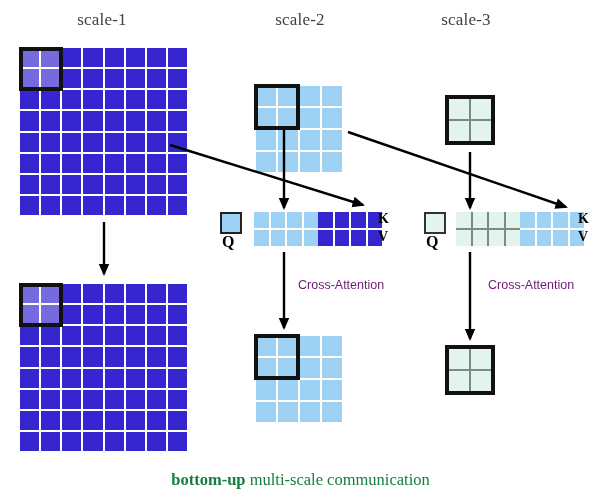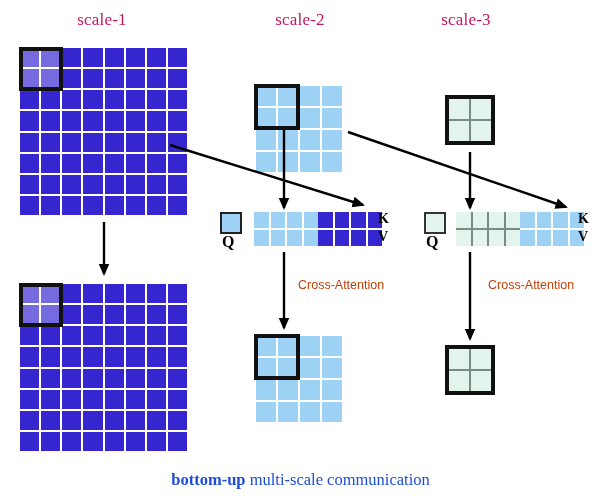--- a/index.html
+++ b/index.html
@@ -10,21 +10,21 @@
     overflow:hidden;
     position:relative;
   }
   #stage{position:absolute;left:0;top:0;width:601px;height:501px;}
 
   
   .scale-label{
     position:absolute;
     font-family:"Liberation Serif", serif;
     font-size:17px;
-    color:#be185d;
+    color:#404040;
     text-align:center;
     white-space:nowrap;
     letter-spacing:0.2px;
   }
 
   
   .grid{position:absolute;display:grid;box-sizing:border-box;}
 
   .grid.dark{ background:#ffffff; gap:2px; }
   .grid.dark .cell{ background:#3526cf; }
@@ -68,31 +68,31 @@
     position:absolute;
     font-family:"Liberation Serif", serif;
     font-weight:bold;font-size:14px;color:#000;
     line-height:1.05;
   }
 
   .ca-label{
     position:absolute;
     font-family:"Liberation Sans", sans-serif;
     font-size:12.5px;
-    color:#c2410c;
+    color:#701a75;
     white-space:nowrap;
   }
 
   .caption{
     position:absolute;
     left:0;right:0;
     text-align:center;
     font-family:"Liberation Serif", serif;
     font-size:16.5px;
-    color:#1d4ed8;
+    color:#15803d;
     white-space:nowrap;
   }
   .caption b{font-weight:bold;}
 
   svg.arrows{position:absolute;left:0;top:0;width:601px;height:501px;overflow:visible;}
 </style>
 </head>
 <body>
 
 <div id="stage">

